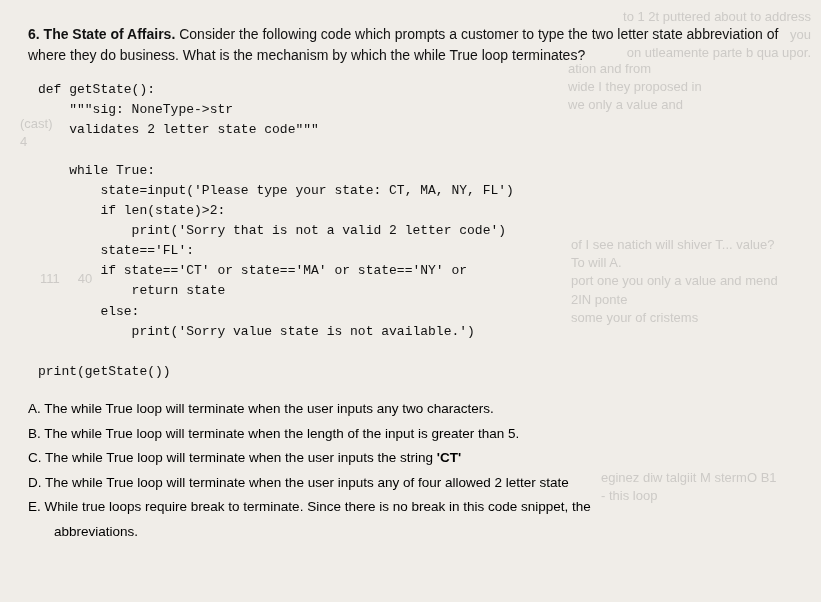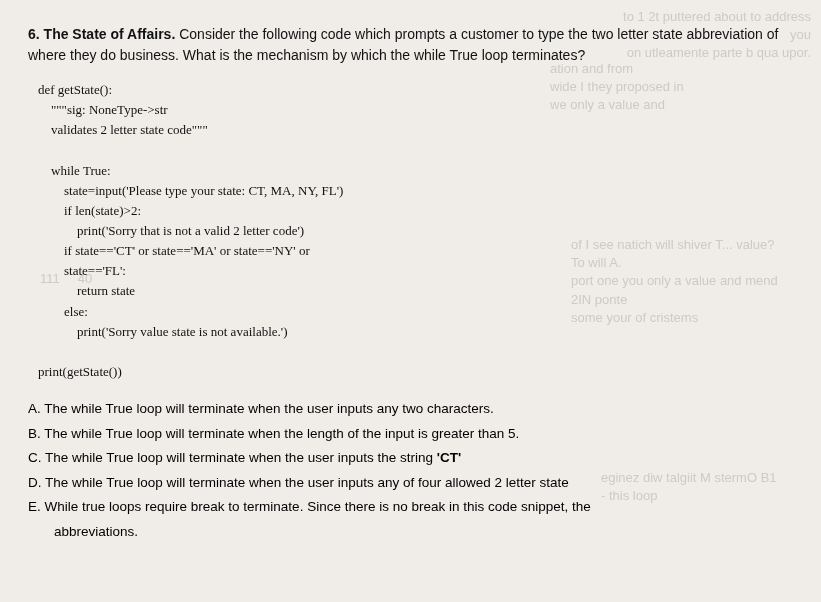--- a/index.html
+++ b/index.html
@@ -40,21 +40,20 @@
       font-size: 13px;
       line-height: 1.55;
       color: #111;
       margin-bottom: 16px;
       padding-left: 10px;
     }
 
     .code-block .line {
       display: block;
       white-space: pre;
-      font-family: Liberation Serif, serif;
     }
 
     .answer-section {
       font-size: 13.5px;
       line-height: 1.6;
       color: #000000;
     }
 
     .answer-item {
       display: block;
@@ -77,21 +76,21 @@
 
     .bg-text-1 {
       top: 8px;
       right: 10px;
       width: 200px;
       text-align: right;
     }
 
     .bg-text-2 {
       top: 60px;
-      right: 21px;
+      right: 3px;
       width: 250px;
     }
 
     .bg-text-3 {
       top: 115px;
       left: 20px;
       width: 120px;
     }
 
     .bg-text-4 {
@@ -112,41 +111,42 @@
       width: 200px;
     }
   </style>
 </head>
 <body>
 
 <div class="page-content">
 
   <div class="bg-text bg-text-1">to 1 2t puttered about to address you<br>on utleamente parte b qua upor.</div>
   <div class="bg-text bg-text-2">ation and from<br>wide I they proposed in<br>we only a value and </div>
+  <div class="bg-text bg-text-3">(cast)<br>4</div>
   <div class="bg-text bg-text-4">of I see natich will shiver T... value? To will A.<br>port one you only a value and mend 2IN ponte<br>some your of cristems</div>
   <div class="bg-text bg-text-5">111 &nbsp;&nbsp;&nbsp; 40</div>
   <div class="bg-text bg-text-6">eginez diw talgiit M stermO B1<br>- this loop</div>
 
   <div class="question-header">
     <strong>6.</strong>
     <strong>The State of Affairs.</strong>
     <span>Consider the following code which prompts a customer to type the two letter state abbreviation of where they do business. What is the mechanism by which the while True loop terminates?</span>
   </div>
 
   <div class="code-block">
     <span class="line">def getState():</span>
     <span class="line">    """sig: NoneType-&gt;str</span>
     <span class="line">    validates 2 letter state code"""</span>
     <span class="line">&nbsp;</span>
     <span class="line">    while True:</span>
     <span class="line">        state=input('Please type your state: CT, MA, NY, FL')</span>
     <span class="line">        if len(state)&gt;2:</span>
     <span class="line">            print('Sorry that is not a valid 2 letter code')</span>
+    <span class="line">        state=='FL':</span>
     <span class="line">        if state=='CT' or state=='MA' or state=='NY' or</span>
-    <span class="line">        state=='FL':</span>
     <span class="line">            return state</span>
     <span class="line">        else:</span>
     <span class="line">            print('Sorry value state is not available.')</span>
     <span class="line">&nbsp;</span>
     <span class="line">print(getState())</span>
   </div>
 
   <div class="answer-section">
     <span class="answer-item">A. The while True loop will terminate when the user inputs any two characters.</span>
     <span class="answer-item">B. The while True loop will terminate when the length of the input is greater than 5.</span>

